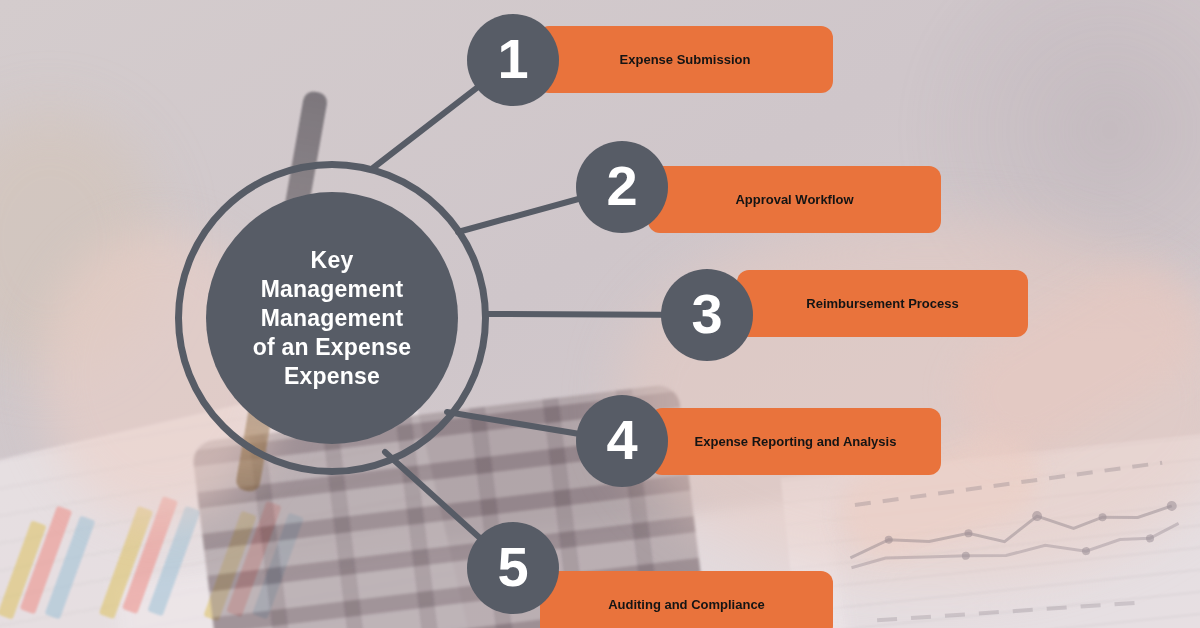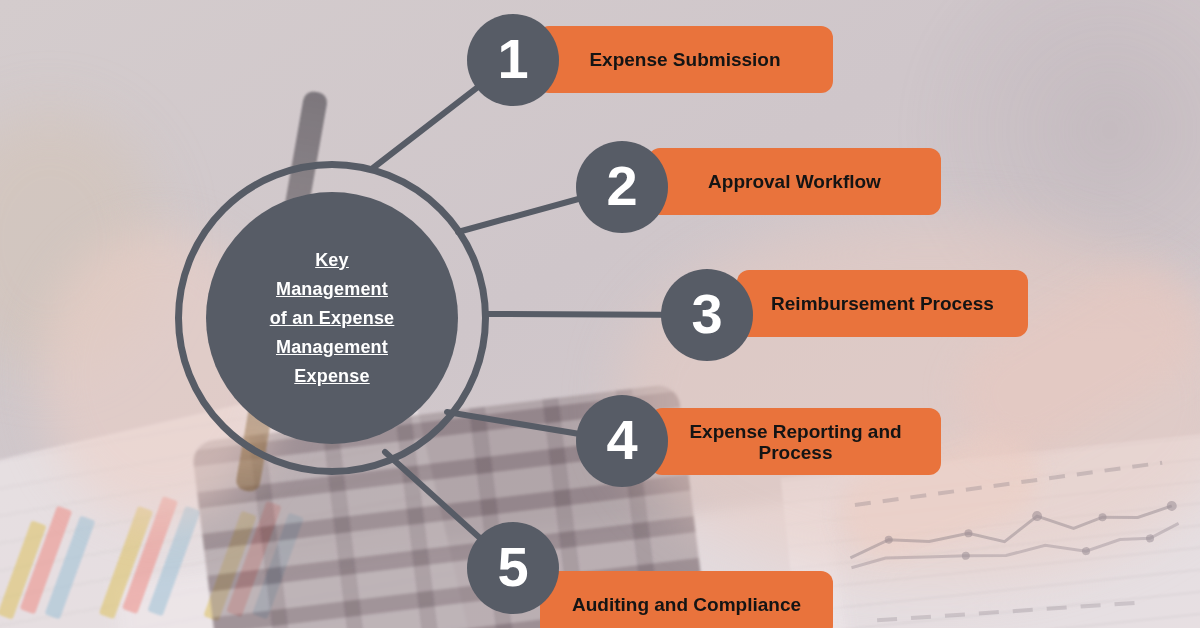--- a/index.html
+++ b/index.html
@@ -52,32 +52,32 @@
     background:linear-gradient(180deg,rgba(55,52,60,.55),rgba(70,60,65,.40) 60%,rgba(150,110,55,.45) 88%,rgba(120,85,40,.5));
     filter:blur(1.2px);}
   
   .connectors{position:absolute;inset:0;z-index:2;}
   .connectors line{stroke:var(--slate,#575c66);stroke-width:6;stroke-linecap:round;}
   
   .center-ring{position:absolute;left:175px;top:161px;width:314px;height:314px;box-sizing:border-box;
     border:7px solid var(--slate,#575c66);border-radius:50%;z-index:3;}
   .center-disc{position:absolute;left:206px;top:192px;width:252px;height:252px;border-radius:50%;
     background:var(--slate,#575c66);z-index:3;display:flex;align-items:center;justify-content:center;}
-  .center-title{color:var(--number-text,#fff);font-weight:bold;font-size:18px;line-height:29px;
-    text-align:center;letter-spacing:.2px;text-decoration:underline;}
+  .center-title{color:var(--number-text,#fff);font-weight:bold;font-size:23px;line-height:29px;
+    text-align:center;letter-spacing:.2px;}
   
   .item-bar{position:absolute;z-index:3;height:67px;border-radius:12px;
     background:var(--accent-orange,#e9733c);display:flex;align-items:center;justify-content:center;
-    text-align:center;color:var(--label-text,#141414);font-weight:bold;font-size:19px;line-height:21px;
+    text-align:center;color:var(--label-text,#141414);font-weight:bold;font-size:13px;line-height:21px;
     box-sizing:border-box;padding:0 26px;}
   .num-circle{position:absolute;z-index:4;width:92px;height:92px;border-radius:50%;
     background:var(--slate,#575c66);display:flex;align-items:center;justify-content:center;
     color:var(--number-text,#fff);font-weight:bold;font-size:56px;line-height:1;padding-bottom:2px;box-sizing:border-box;}
   .bar-1{left:537px;top:26px;width:296px;}
-  .bar-2{left:648px;top:148px;width:293px;}
+  .bar-2{left:648px;top:166px;width:293px;}
   .bar-3{left:737px;top:270px;width:291px;}
   .bar-4{left:650px;top:408px;width:291px;}
   .bar-5{left:540px;top:535px;width:293px;margin-top:36px;}
   .num-1{left:467px;top:14px;}
   .num-2{left:576px;top:141px;}
   .num-3{left:661px;top:269px;}
   .num-4{left:576px;top:395px;}
   .num-5{left:467px;top:522px;}
 </style>
 </head>
@@ -136,22 +136,22 @@
     <line x1="486" y1="314" x2="707" y2="315"></line>
     <line x1="447" y1="412" x2="622" y2="441"></line>
     <line x1="385" y1="452" x2="513" y2="568"></line>
   </svg>
 
   <div class="center-ring"></div>
   <div class="center-disc">
     <div class="center-title">
       <div>Key</div>
       <div>Management</div>
+      <div>Management</div>
       <div>of an Expense</div>
-      <div>Management</div>
       <div>Expense</div>
     </div>
   </div>
 
   <div class="item-bar bar-1">
     <span>Expense Submission</span>
   </div>
   <div class="num-circle num-1">
     <span>1</span>
   </div>
@@ -164,21 +164,21 @@
   </div>
 
   <div class="item-bar bar-3">
     <span>Reimbursement Process</span>
   </div>
   <div class="num-circle num-3">
     <span>3</span>
   </div>
 
   <div class="item-bar bar-4">
-    <span>Expense Reporting and Process</span>
+    <span>Expense Reporting and Analysis</span>
   </div>
   <div class="num-circle num-4">
     <span>4</span>
   </div>
 
   <div class="item-bar bar-5">
     <span>Auditing and Compliance</span>
   </div>
   <div class="num-circle num-5">
     <span>5</span>

